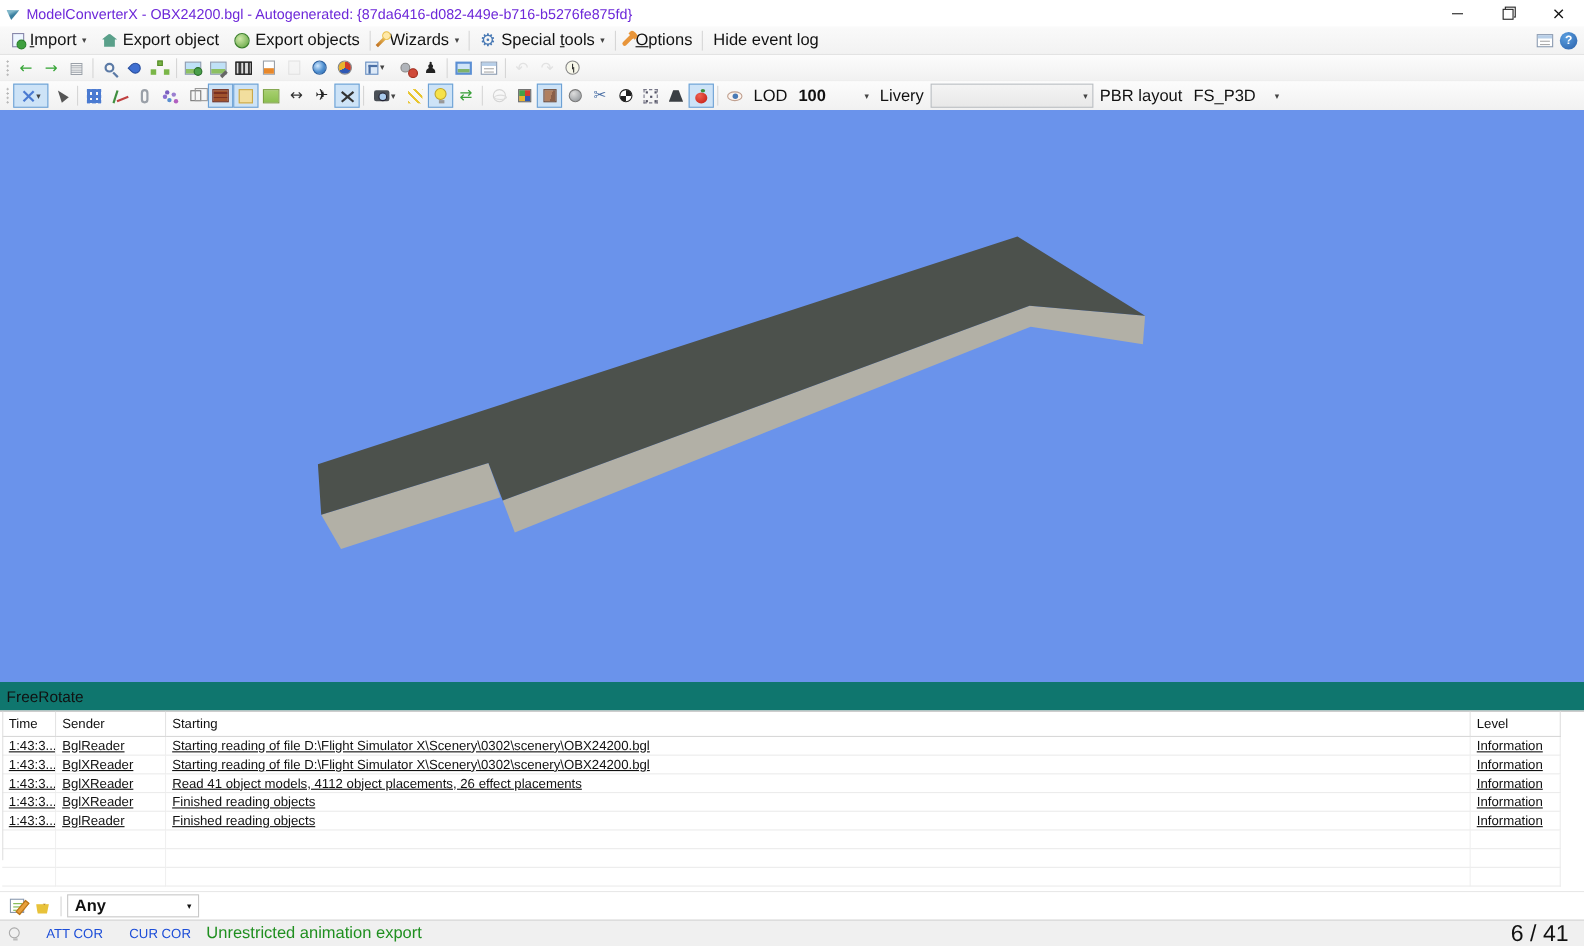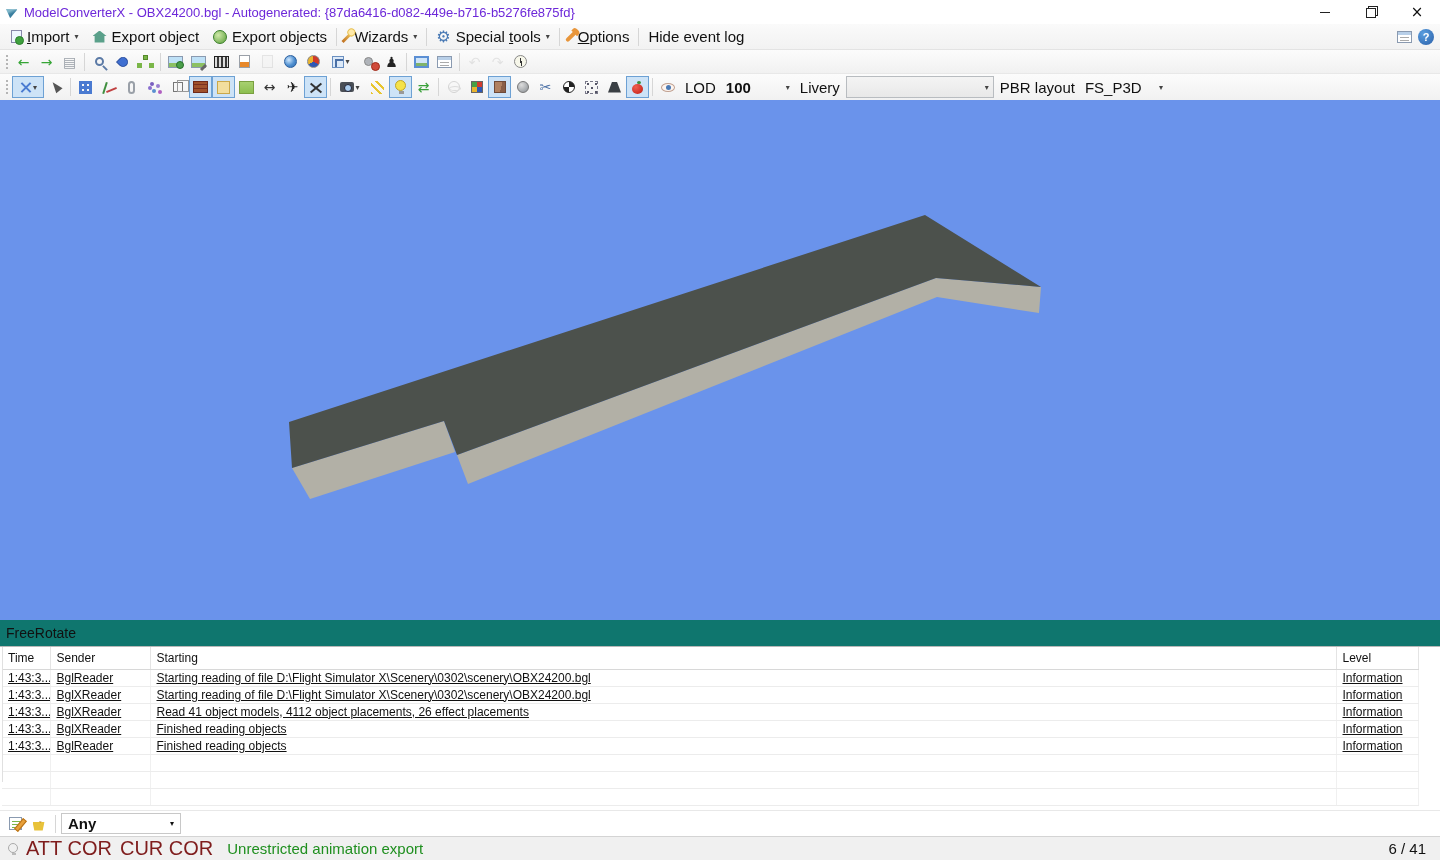--- a/index.html
+++ b/index.html
@@ -162,23 +162,23 @@
   
   .filterbar { height:26px; background:#fff; display:flex; align-items:center; padding:0 4px; border-top:1px solid #e8e8e8; }
   .fsep { width:1px; height:18px; background:#d6d6d6; margin:0 5px; }
   .filter-combo { width:120px; height:21px; border:1px solid #c8c8c8; display:flex; align-items:center;
                   font-size:15px; font-weight:bold; color:#111; padding:0 6px; cursor:pointer; }
   .filter-combo .arr { margin-left:auto; font-size:8px; font-weight:normal; font-family:"DejaVu Sans",sans-serif; }
 
   
   .statusbar { height:24px; background:#f0f0f0; border-top:1px solid #d4d4d4; display:flex; align-items:center;
                padding:0 8px; position:relative; }
-  .flag { color:#7f1d1d; font-size:20px; margin-left:8px; }
+  .flag { color:#1d4ed8; font-size:12px; margin-left:24px; }
   .status-msg { color:#1f8f1f; font-size:15px; margin-left:14px; }
-  .status-count { position:absolute; right:14px; color:#111; font-size:15px; }
+  .status-count { position:absolute; right:14px; color:#111; font-size:21px; }
 </style>
 </head>
 <body>
 
 <div class="titlebar">
   <span class="app-icon"></span>
   <span class="title-text">ModelConverterX - OBX24200.bgl - Autogenerated: {87da6416-d082-449e-b716-b5276fe875fd}</span>
   <div class="win-controls">
     <button class="wc wc-min"></button>
     <button class="wc wc-restore"></button>

